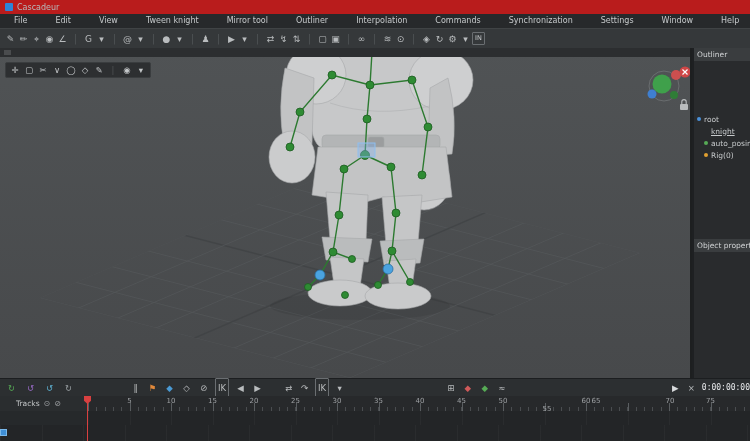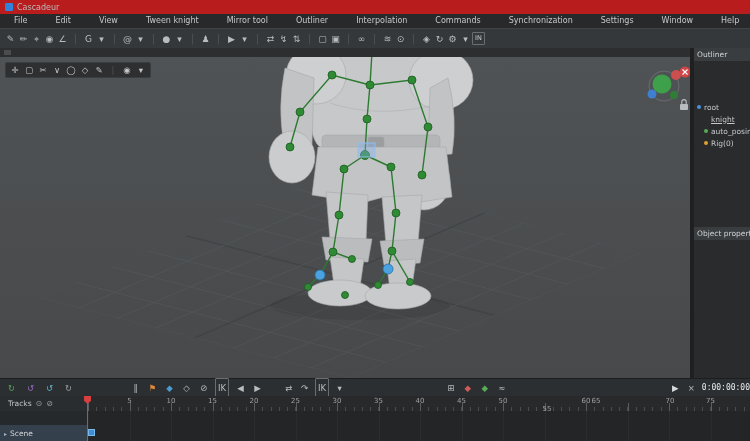--- a/index.html
+++ b/index.html
@@ -39,21 +39,21 @@
                 background:rgba(42,45,47,.92); border:1px solid #3a3d3f; border-radius:2px;
                 padding:1px 3px; z-index:3; }
   .vp-tool { min-width:12px; text-align:center; font-size:8.5px; color:#c3c6c8; line-height:12px; }
   .vp-svg { position:absolute; inset:0; z-index:1; }
 
   
   .rightpanel { position:absolute; top:0; right:0; width:58px; bottom:0; background:#292b2d;
                 border-left:2px solid #1e2022; }
   .panel-header { height:13px; background:#3a3d3f; font-size:7.5px; line-height:13px;
                   padding:0 3px; color:#d2d4d6; white-space:nowrap; overflow:hidden; }
-  .outliner-list { margin-top:40px; }
+  .outliner-list { margin-top:52px; }
   .ol-item { display:flex; align-items:center; gap:3px; height:12px; font-size:7.5px;
              padding-left:3px; color:#c6c9cb; white-space:nowrap; overflow:hidden; }
   .dot { width:4px; height:4px; border-radius:50%; flex:none; }
   .panel-header.props { margin-top:78px; }
 
   
   .bottom { position:absolute; left:0; right:0; bottom:0; height:63px; background:#232526; }
   .btoolbar { position:absolute; top:0; left:0; right:0; height:18px; background:#2c2f31;
               border-top:1px solid #1c1e20; display:flex; align-items:center; }
   .bt-group { display:flex; align-items:center; }
@@ -61,21 +61,21 @@
   .g-left { margin-left:6px; gap:8px; }
   .g-center { margin-left:56px; gap:6px; }
   .g-center2 { margin-left:20px; gap:5px; }
   .g-right { margin-left:100px; gap:6px; }
   .g-far { margin-left:auto; gap:5px; margin-right:5px; }
   .timecode { font-family:"DejaVu Sans Mono","Liberation Mono",monospace; font-size:8px;
               color:#e8eaec; }
 
   .ruler-row { position:absolute; top:18px; left:0; right:0; height:15px; display:flex; }
   .gutter { width:88px; flex:none; background:#2a2d2f; border-right:1px solid #1c1e20; }
-  .tracks-cell { display:flex; align-items:center; gap:4px; padding:0 8px; font-size:7.5px;
+  .tracks-cell { display:flex; align-items:center; gap:4px; padding:0 16px; font-size:7.5px;
                  color:#c3c6c8; }
   .g-icon { font-size:8px; color:#9da0a3; }
   .g-icon:first-of-type { margin-left:auto; }
   .ruler { position:relative; flex:1; background:#27292b; overflow:hidden; }
   .ticks-minor { position:absolute; left:0; right:0; bottom:0; height:4px;
                  background:repeating-linear-gradient(90deg,#4a4d50 0 1px,transparent 1px 8.3px); }
   .ticks-major { position:absolute; left:0; right:0; bottom:0; height:8px;
                  background:repeating-linear-gradient(90deg,#5a5e61 0 1px,transparent 1px 41.5px); }
   .frame-label { position:absolute; top:1px; transform:translateX(-50%); font-size:7px;
                  color:#9da0a3; }
@@ -396,24 +396,20 @@
           <span class="frame-label" data-name="frame-label" style="left: 622.5px;">75</span>
         </div>
     </div>
 
     <div class="lane-row" data-name="track-lane-spacer">
       <div class="gutter" data-name="gutter-spacer"></div>
       <div class="lane" data-name="empty-lane"></div>
     </div>
 
     <div class="scene-row" data-name="scene-track-row">
-      <div class="gutter scene-cell" data-name="track-scene">
-        <span class="tri" data-name="expand-triangle-icon">▸</span>
-        <span data-name="scene-track-label">Scene</span>
-      </div>
       <div class="lane scene-lane" data-name="scene-track-lane">
         <span class="keyblock" data-name="scene-keyframe-block"></span>
       </div>
     </div>
 
     <div class="playhead" data-name="playhead">
       <div class="ph-line" data-name="playhead-line"></div>
       <div class="ph-head" data-name="playhead-handle"></div>
     </div>
   </div>

